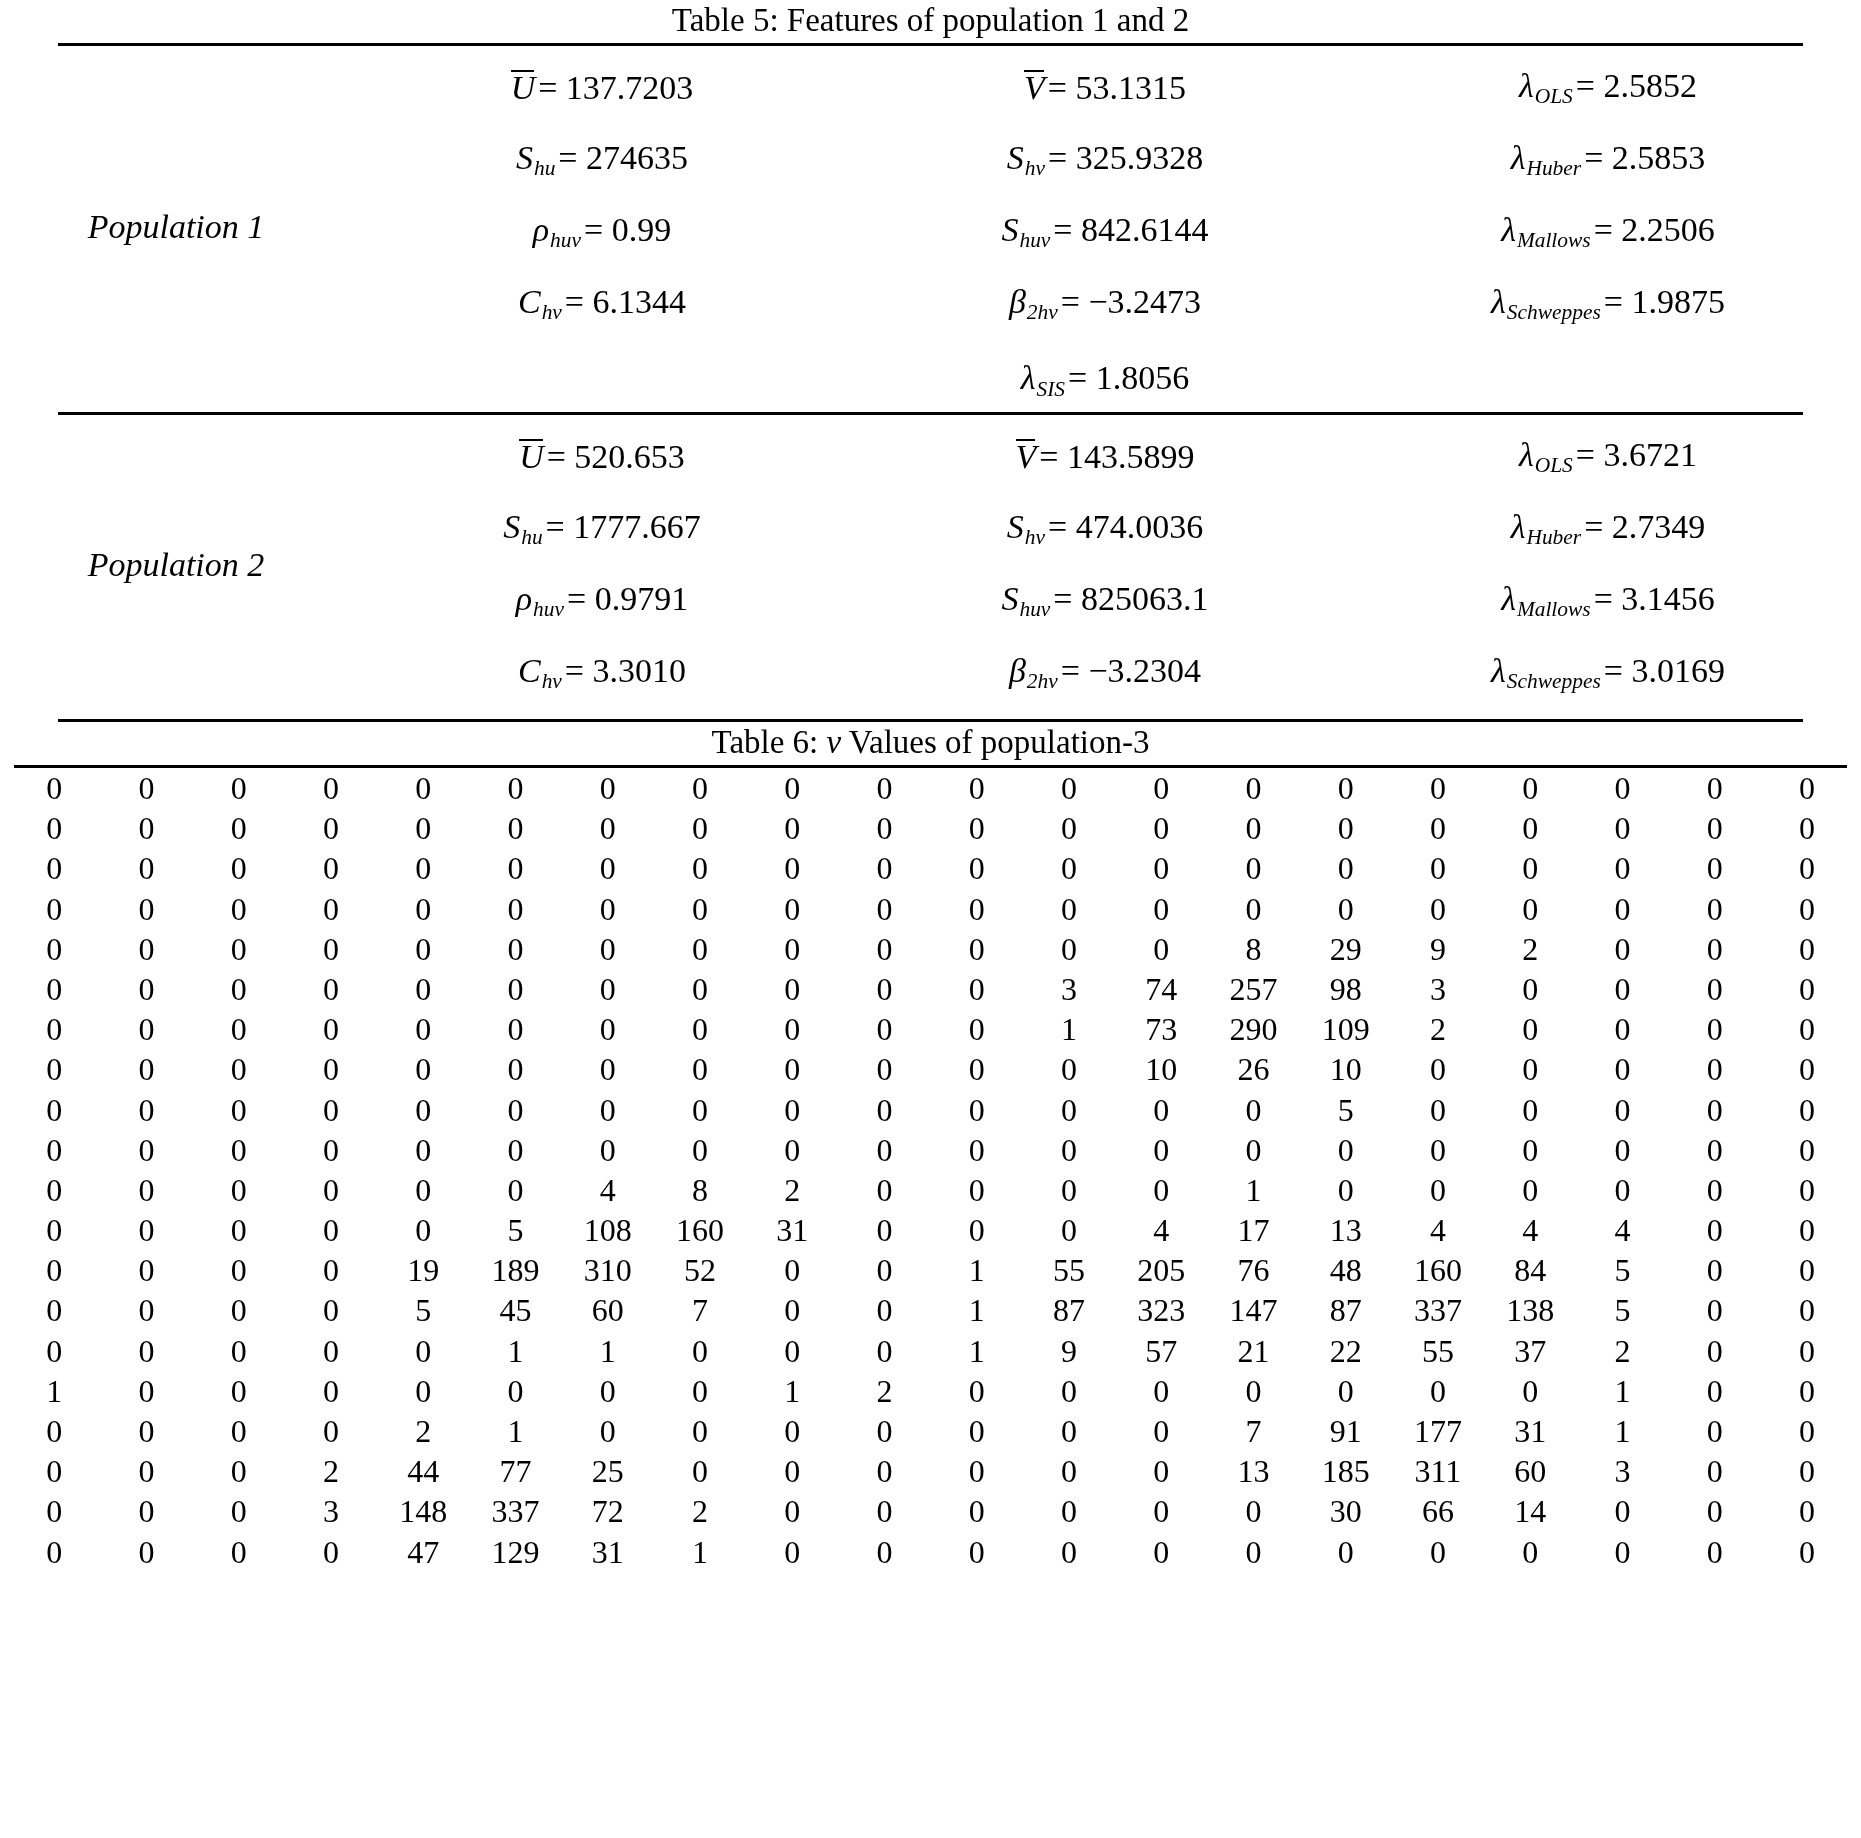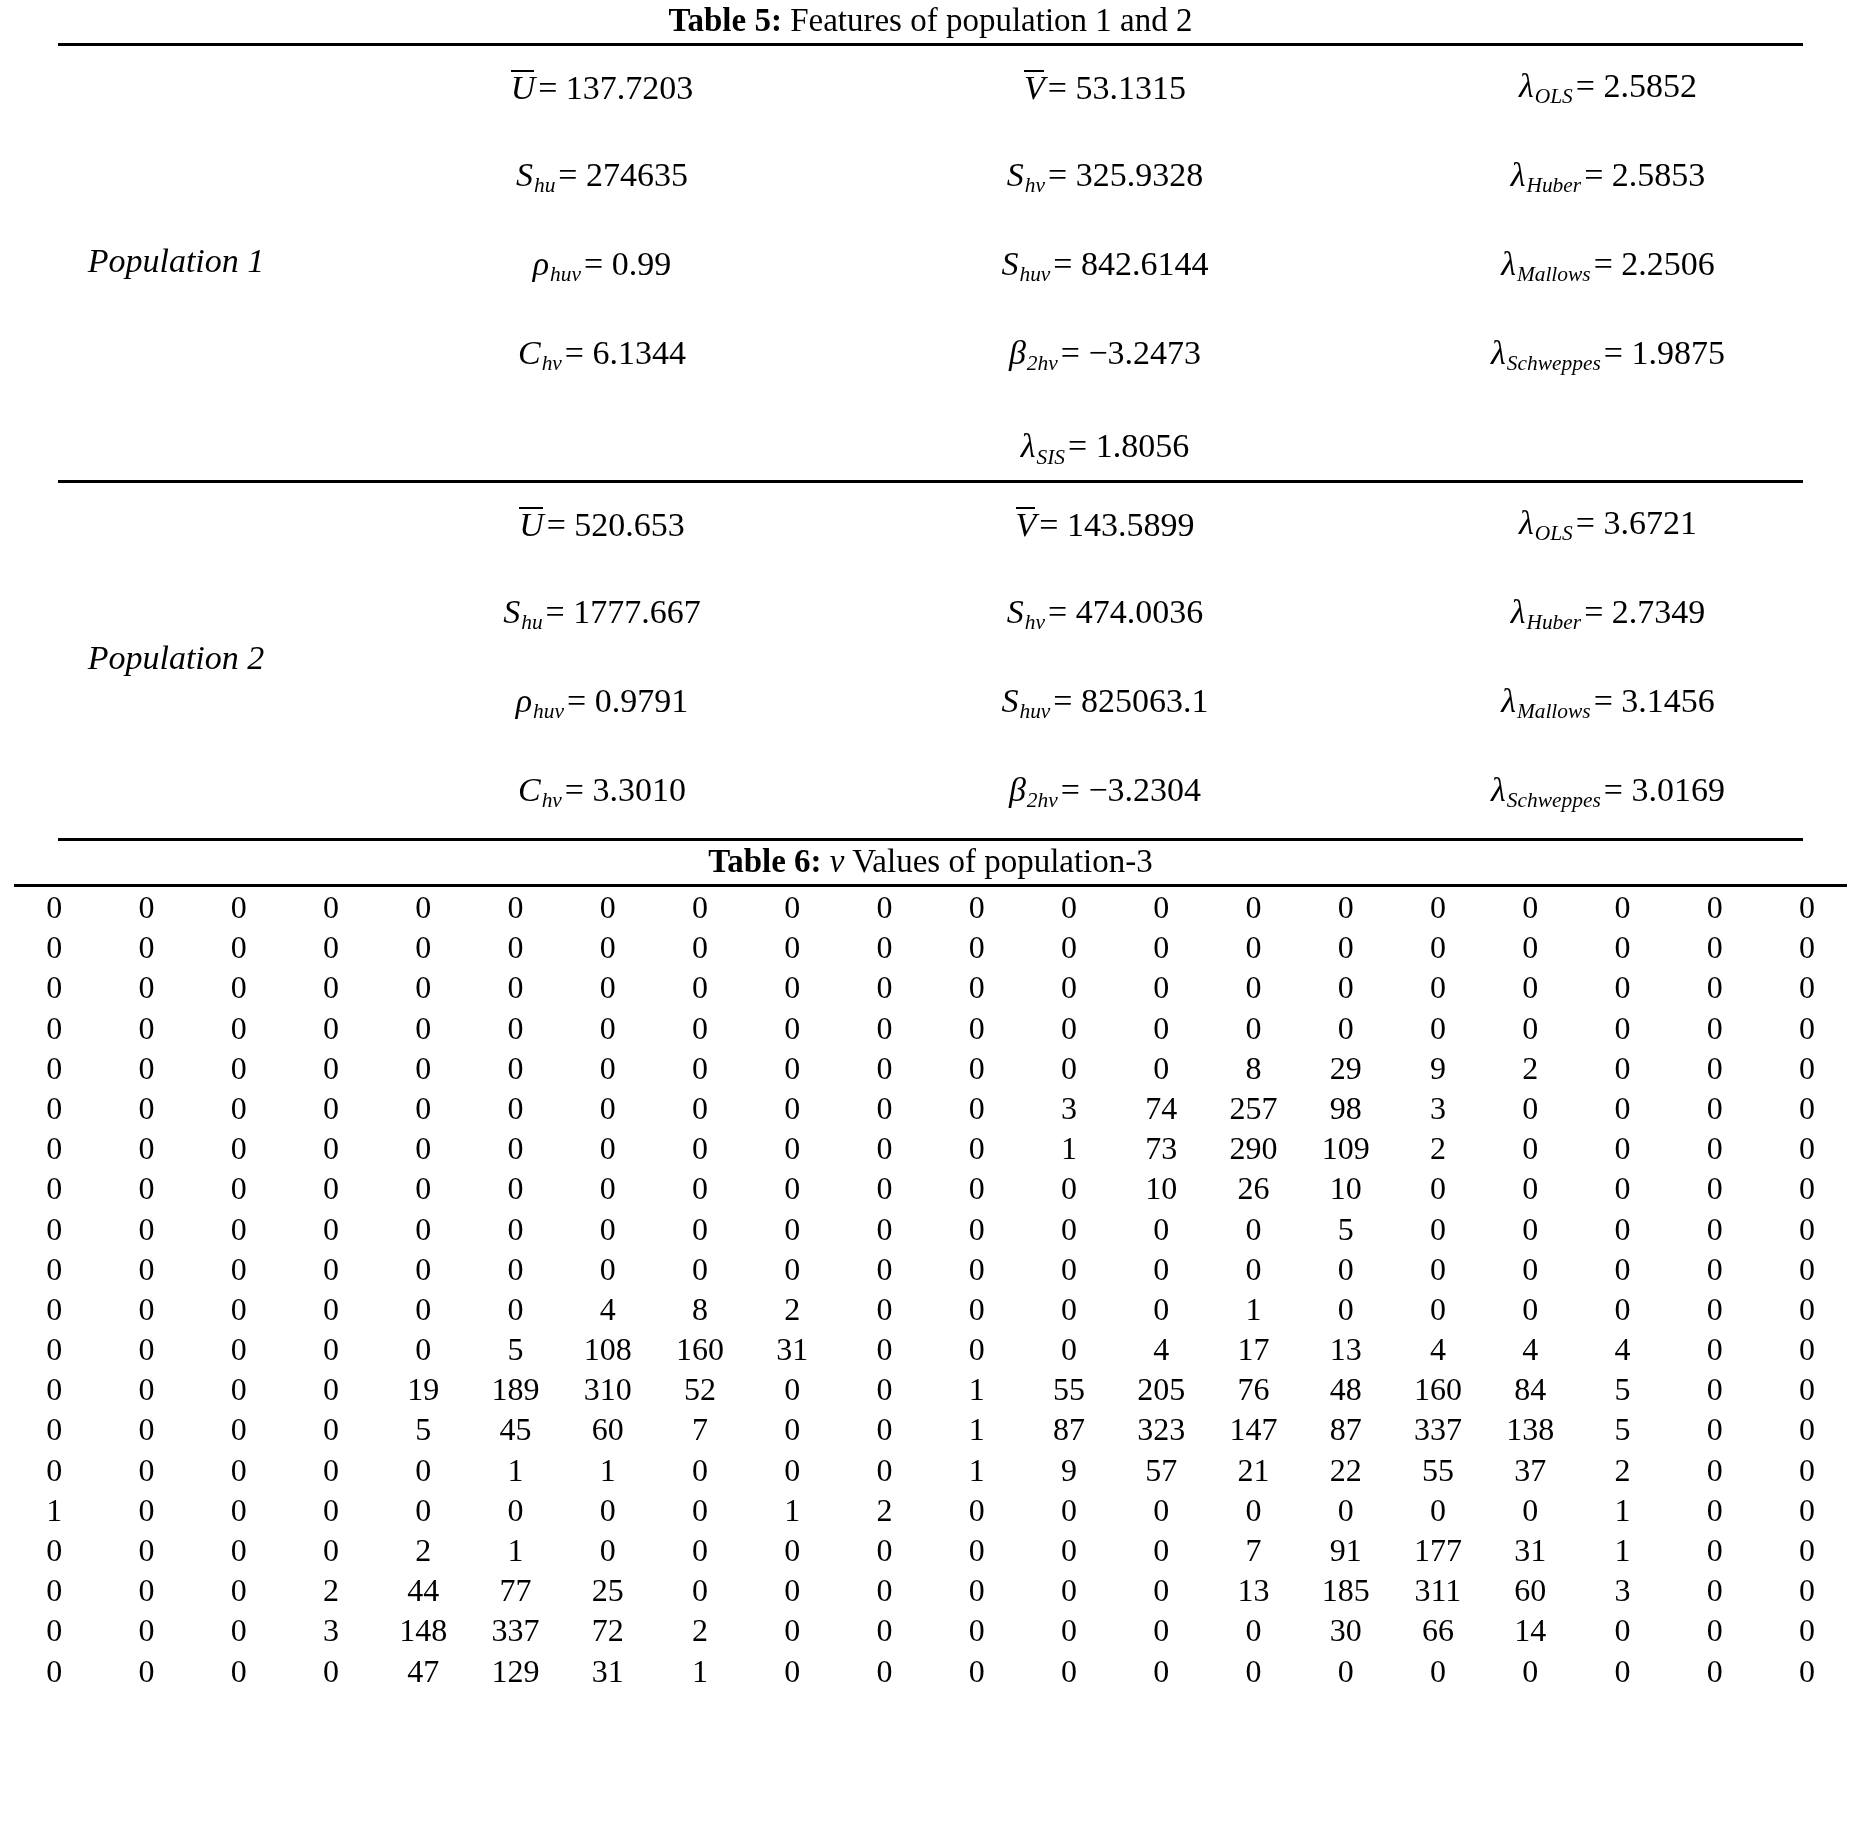--- a/index.html
+++ b/index.html
@@ -18,21 +18,21 @@
   .page { width: 1861px; height: 1838px; position: relative; }
 
   
   .caption {
     text-align: center;
     font-size: 33px;
     line-height: 1.12;
     padding: 2px 0 4px 0;
     white-space: nowrap;
   }
-  .caption .cap-label { font-weight: bold; }
+  .caption .cap-label { font-weight: normal; }
   .caption .cap-italic { font-style: italic; }
 
   
   .rule {
     border-top: 3px solid #000;
     margin: 0 58px;
   }
   .rule-full {
     border-top: 3px solid #000;
     margin: 0 14px;
@@ -47,21 +47,20 @@
     flex: 0 0 352px;
     text-align: center;
     font-size: 34px;
     white-space: nowrap;
     font-style: italic;
   }
   .t5-cols {
     flex: 1 1 auto;
     display: flex;
     flex-direction: column;
-    gap: 17px;
   }
   .t5-line {
     display: flex;
     height: 72px;
     align-items: center;
   }
   .t5-cell {
     flex: 1 1 0;
     text-align: center;
     font-size: 34px;

